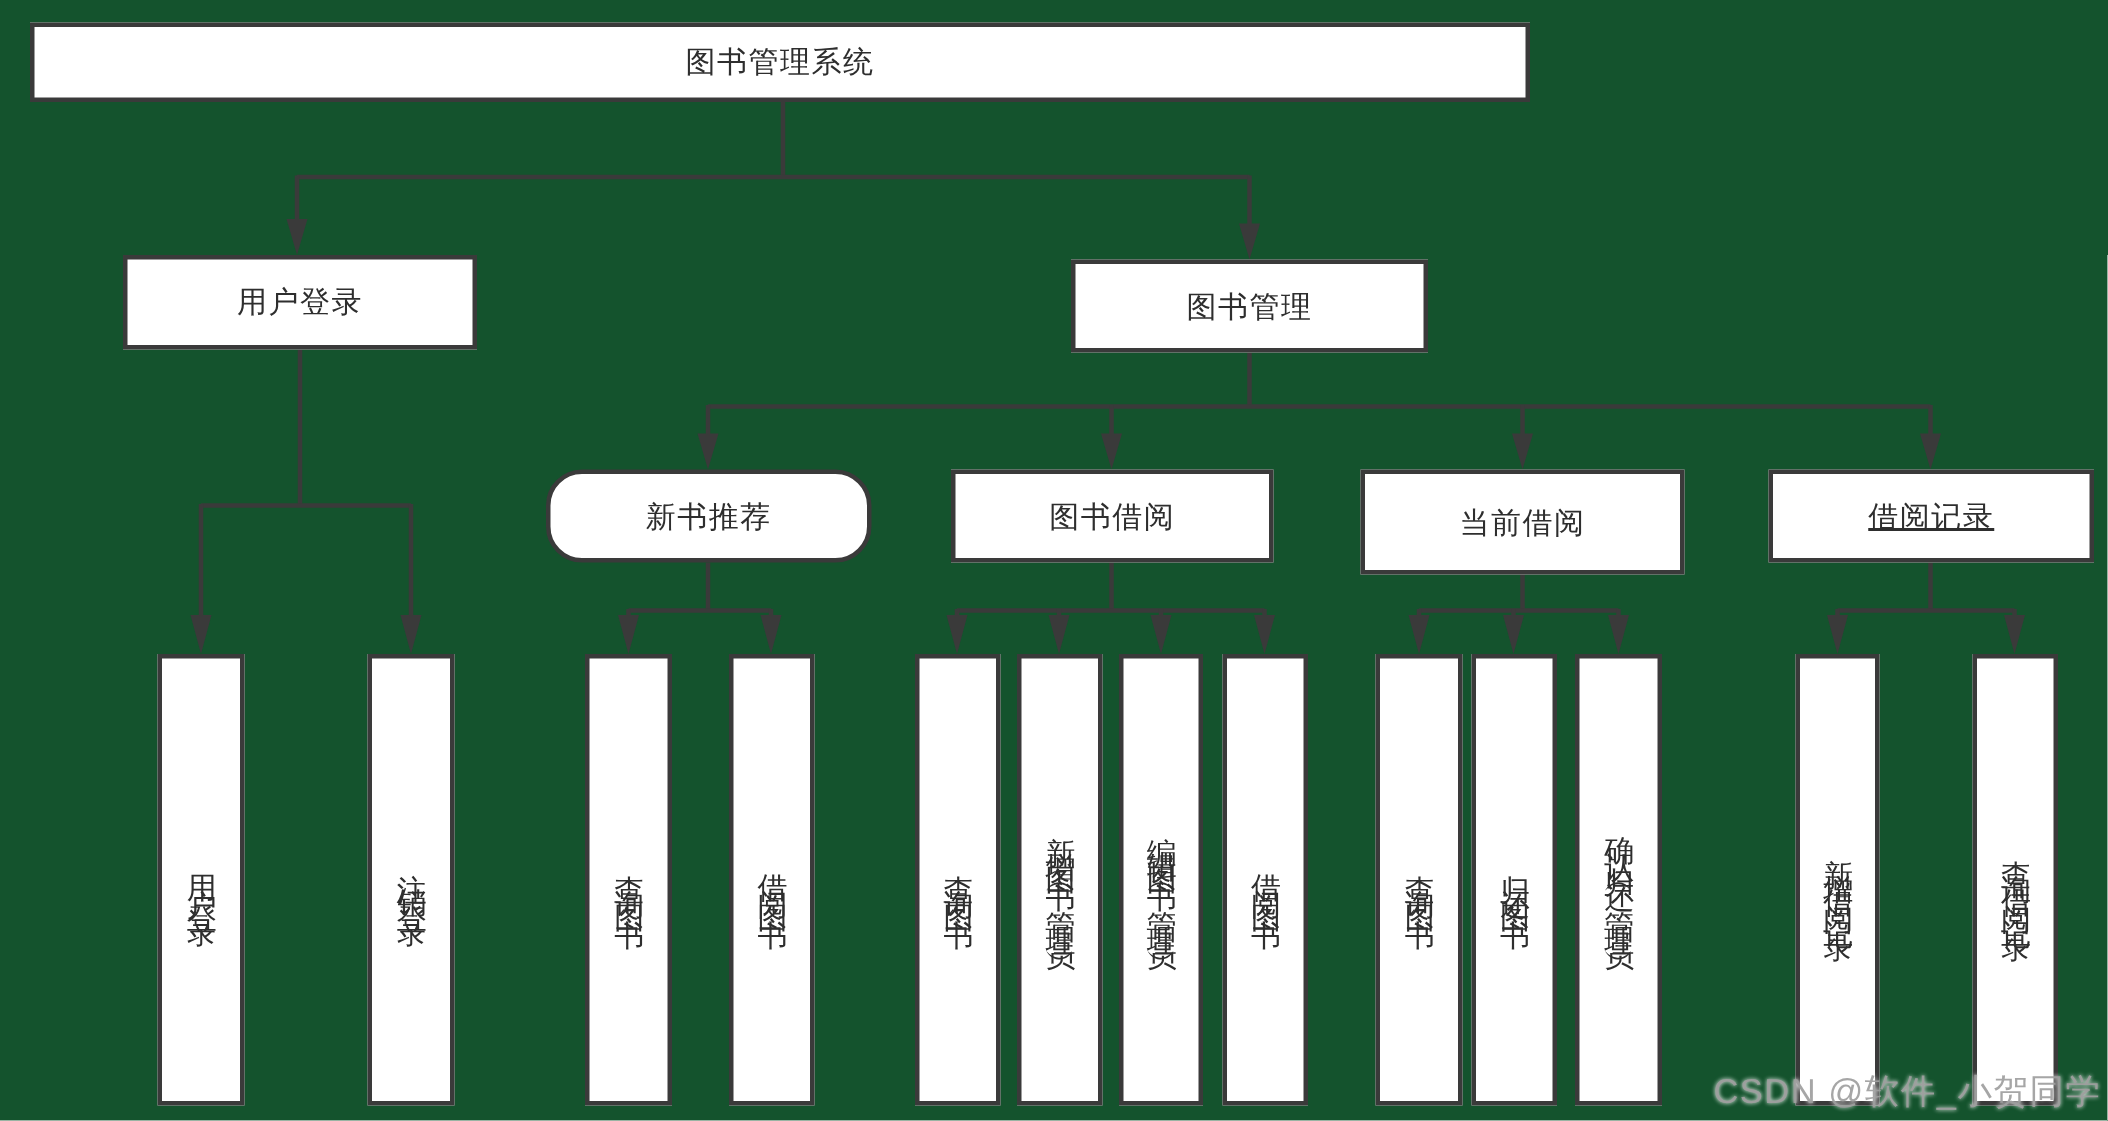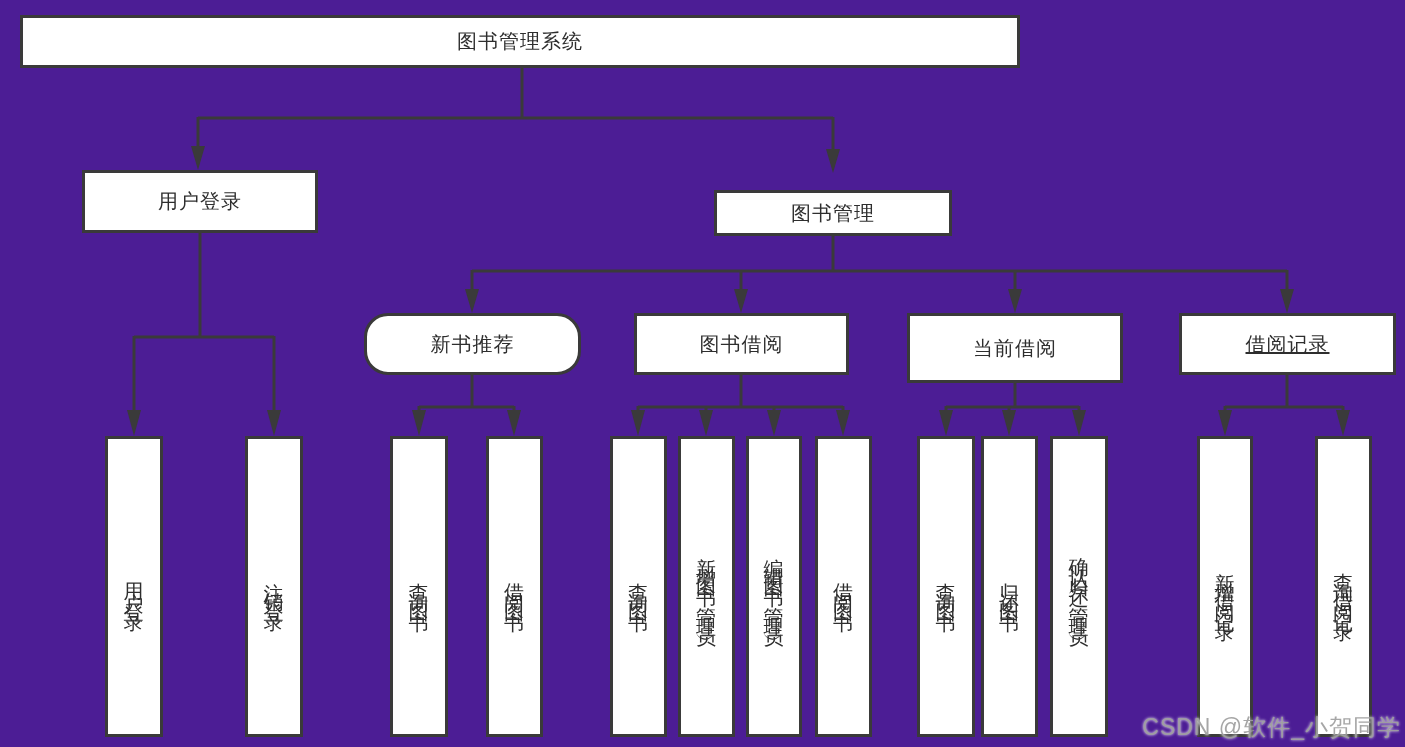--- a/index.html
+++ b/index.html
@@ -5,21 +5,21 @@
   html, body {
     margin: 0;
     padding: 0;
     background: #ffffff;
     font-family: "Liberation Sans", sans-serif;
   }
   .canvas {
     position: relative;
     width: 1405px;
     height: 747px;
-    background: #4c1d95;
+    background: #14532d;
     overflow: hidden;
   }
   svg.connectors {
     position: absolute;
     left: 0; top: 0;
     width: 1405px;
     height: 747px;
     z-index: 1;
   }
   .node {
@@ -121,21 +121,21 @@
     <polygon points="1336,410 1350,410 1343,436" fill="#3a3a3a" stroke="none"></polygon>
   </svg>
 
   <div class="node" style="left:20px; top:15px; width:1000px; height:53px;">
     <span>图书管理系统</span>
   </div>
 
   <div class="node" style="left:82px; top:170px; width:236px; height:63px;">
     <span>用户登录</span>
   </div>
-  <div class="node" style="left:714px; top:190px; width:238px; height:46px;">
+  <div class="node" style="left:714px; top:173px; width:238px; height:62px;">
     <span>图书管理</span>
   </div>
 
   <div class="node" style="left:364px; top:313px; width:217px; height:62px;border-radius:24px;">
     <span>新书推荐</span>
   </div>
   <div class="node" style="left:634px; top:313px; width:215px; height:62px;">
     <span>图书借阅</span>
   </div>
   <div class="node" style="left:907px; top:313px; width:216px; height:70px;">

